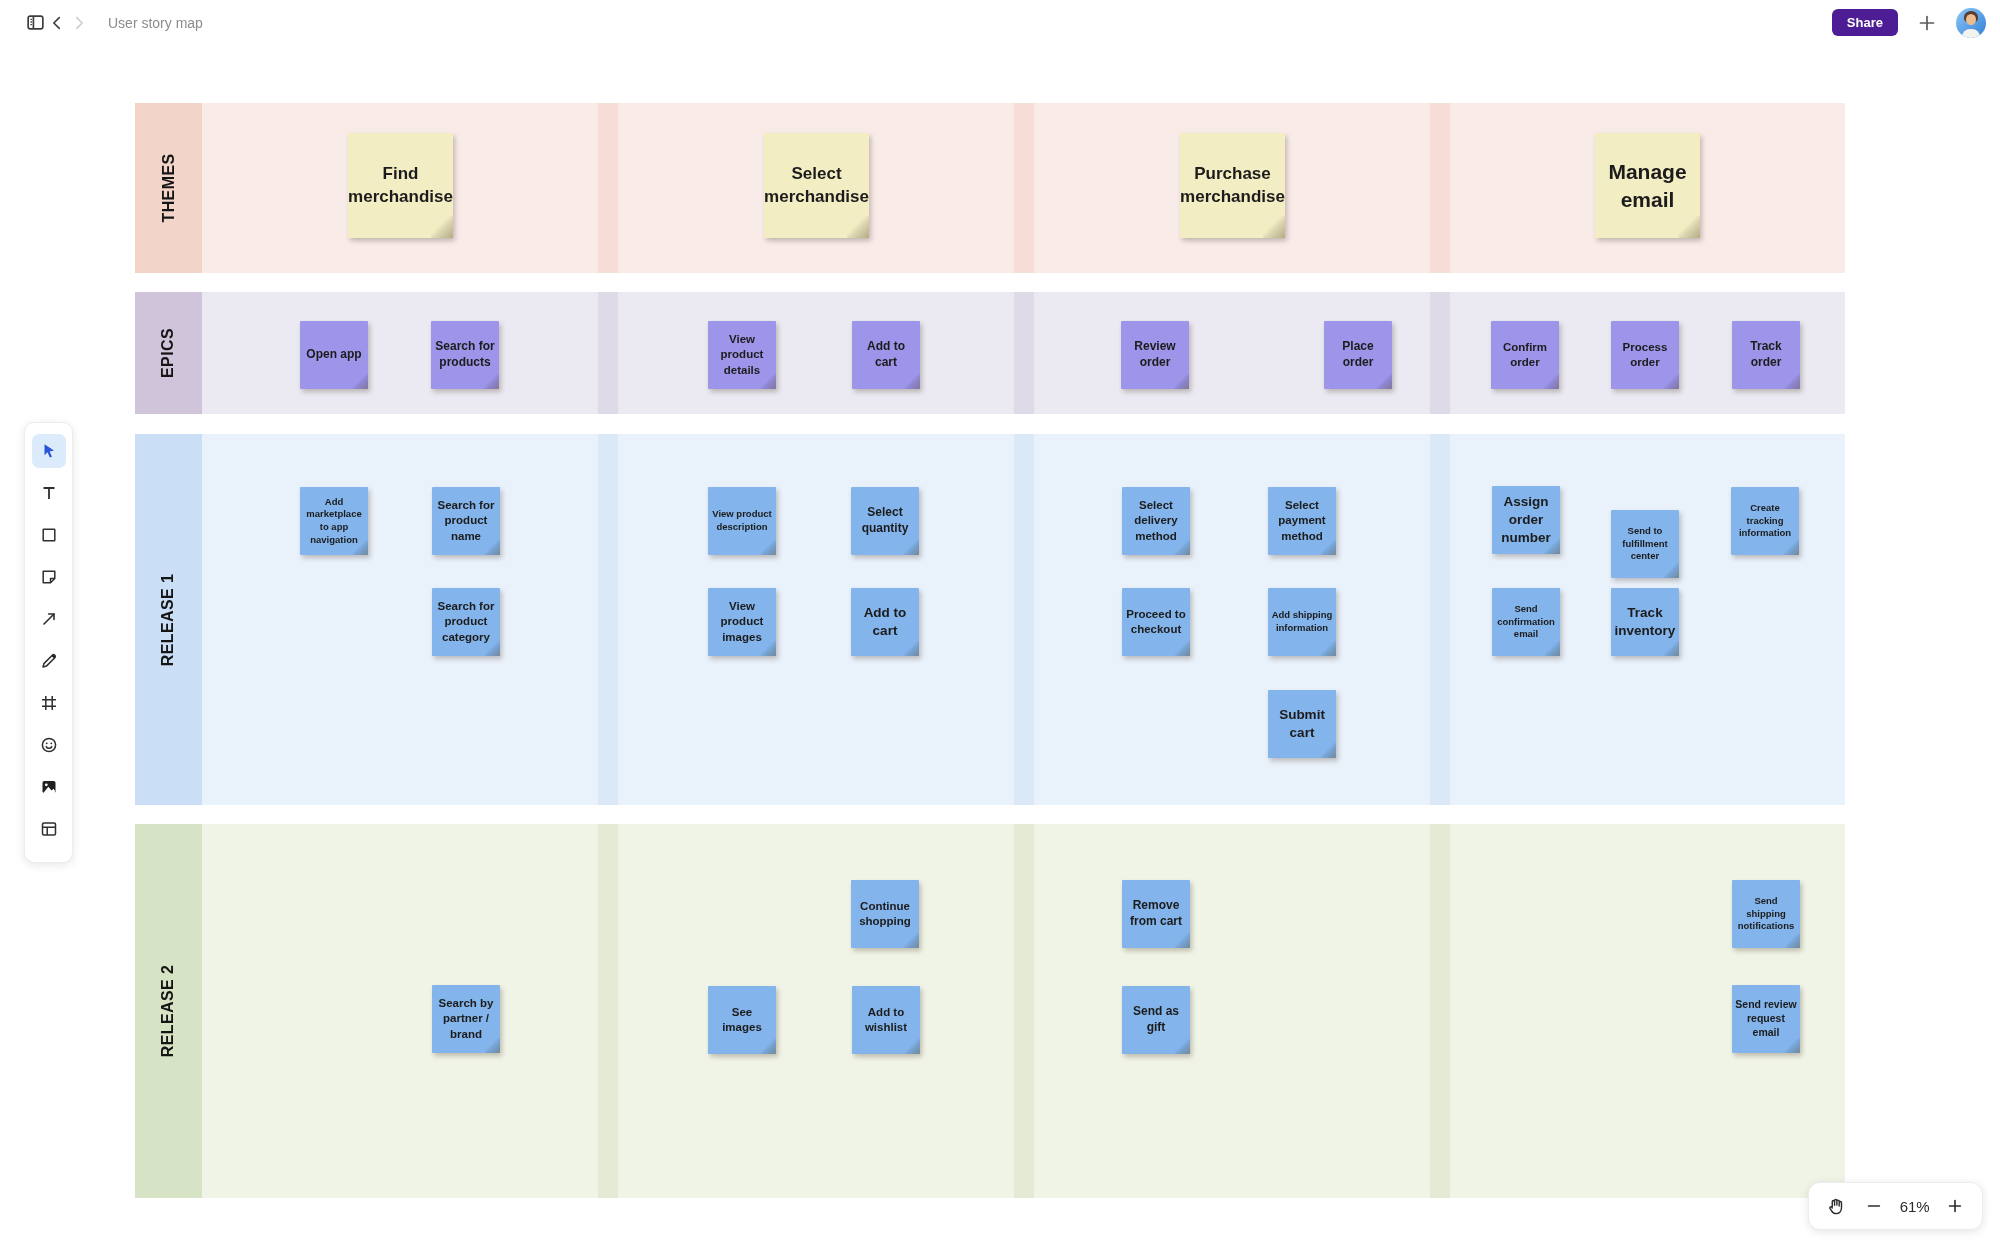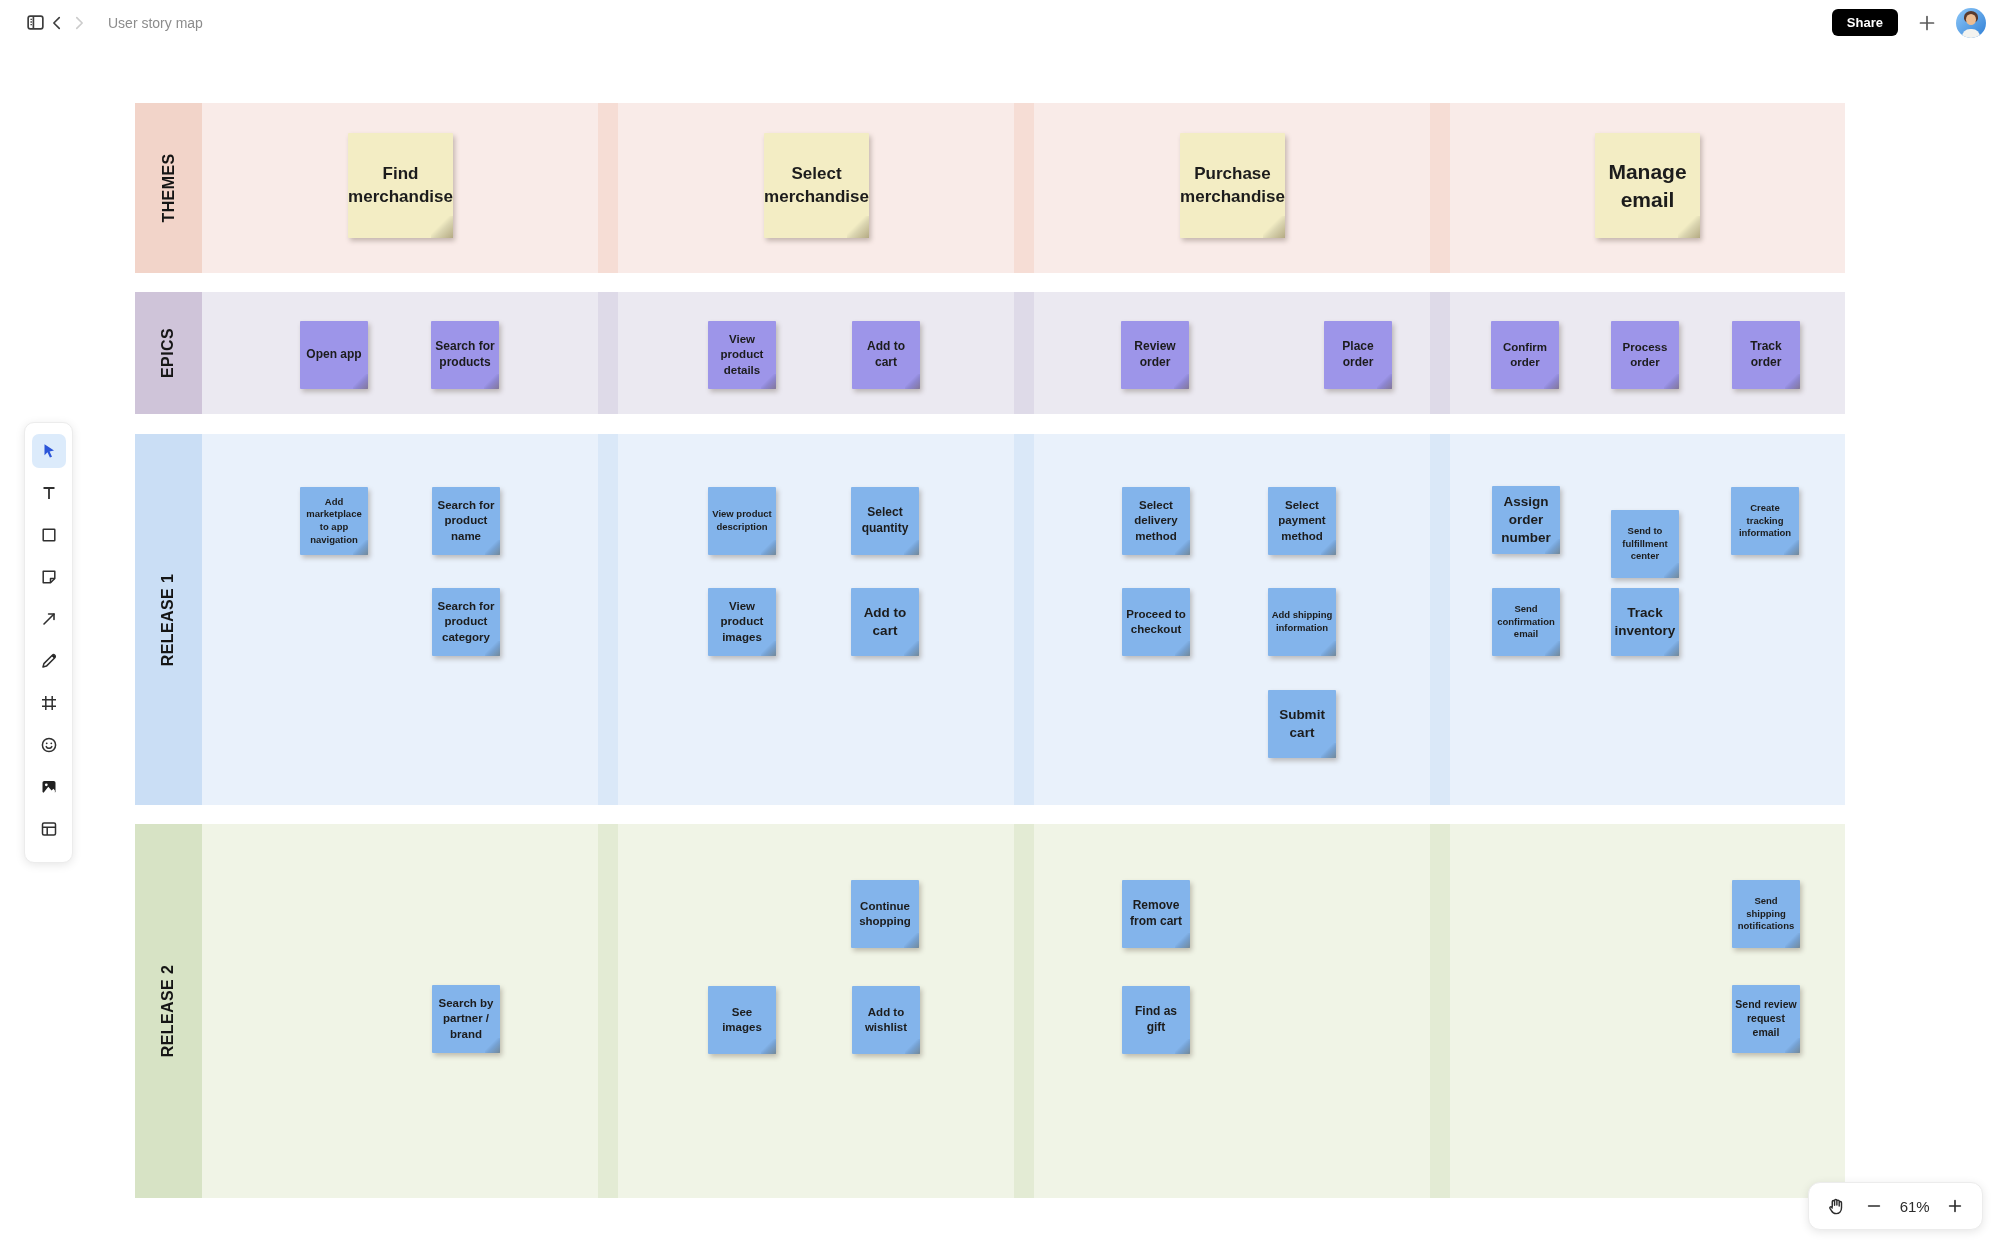--- a/index.html
+++ b/index.html
@@ -5,21 +5,21 @@
   html,body{margin:0;padding:0;width:2000px;height:1250px;background:#ffffff;overflow:hidden;
     font-family:"Liberation Sans","DejaVu Sans",sans-serif;}
   *{box-sizing:border-box;}
 
   
   .topbar{position:absolute;left:0;top:0;width:2000px;height:45px;background:#fff;display:flex;align-items:center;}
   .tb-left{display:flex;align-items:center;padding-left:24px;}
   .tb-icon{width:22px;height:22px;display:flex;align-items:center;justify-content:center;cursor:pointer;}
   .doc-title{color:#8c8c8c;font-size:14px;margin-left:18px;white-space:nowrap;}
   .tb-right{position:absolute;right:14px;top:0;height:45px;display:flex;align-items:center;gap:18px;}
-  .share{background:#000000;color:#fff;border:none;border-radius:6px;height:27px;padding:0 15px;
+  .share{background:#4c1d95;color:#fff;border:none;border-radius:6px;height:27px;padding:0 15px;
     font-size:13px;font-weight:600;font-family:inherit;cursor:pointer;}
   .avatar{width:30px;height:30px;border-radius:50%;background:linear-gradient(135deg,#8ec8f8,#2f7fd6);
     position:relative;overflow:hidden;cursor:pointer;flex:0 0 auto;}
   .avatar .hair{position:absolute;left:8px;top:3px;width:14px;height:12px;border-radius:50% 50% 40% 40%;background:#5a3b2e;}
   .avatar .face{position:absolute;left:10px;top:6px;width:10px;height:11px;border-radius:50%;background:#edbd92;}
   .avatar .body{position:absolute;left:6px;bottom:-2px;width:18px;height:11px;border-radius:8px 8px 0 0;background:#f3f3f0;}
 
   
   .canvas{position:absolute;left:0;top:45px;width:2000px;height:1205px;background:#fff;}
   .board{position:absolute;left:135px;top:58px;width:1710px;height:1095px;}
@@ -197,21 +197,21 @@
     <div class="note blue n-xs" style="left:1476px;top:407px">Send to fulfillment center</div>
     <div class="note blue n-xs" style="left:1596px;top:384px">Create tracking information</div>
     <div class="note blue n-xs" style="left:1357px;top:485px">Send confirmation email</div>
     <div class="note blue n-xl" style="left:1476px;top:485px">Track inventory</div>
 
     <div class="note blue n-m" style="left:297px;top:882px">Search by partner / brand</div>
     <div class="note blue n-m" style="left:716px;top:777px">Continue shopping</div>
     <div class="note blue n-m" style="left:573px;top:883px">See images</div>
     <div class="note blue n-m" style="left:717px;top:883px">Add to wishlist</div>
     <div class="note blue n-l" style="left:987px;top:777px">Remove from cart</div>
-    <div class="note blue n-l" style="left:987px;top:883px">Find as gift</div>
+    <div class="note blue n-l" style="left:987px;top:883px">Send as gift</div>
     <div class="note blue n-xs" style="left:1597px;top:777px">Send shipping notifications</div>
     <div class="note blue n-s" style="left:1597px;top:882px">Send review request email</div>
   </div>
 
   <div class="toolbar">
     <div class="tool sel">
       <svg width="20" height="20" viewBox="0 0 20 20">
         <path d="M5.5 3.2 L15 9.5 L10.6 10.4 L13 15.7 L10.9 16.6 L8.5 11.3 L5.5 14.3 Z" fill="#2b55d8"></path>
       </svg>
     </div>

